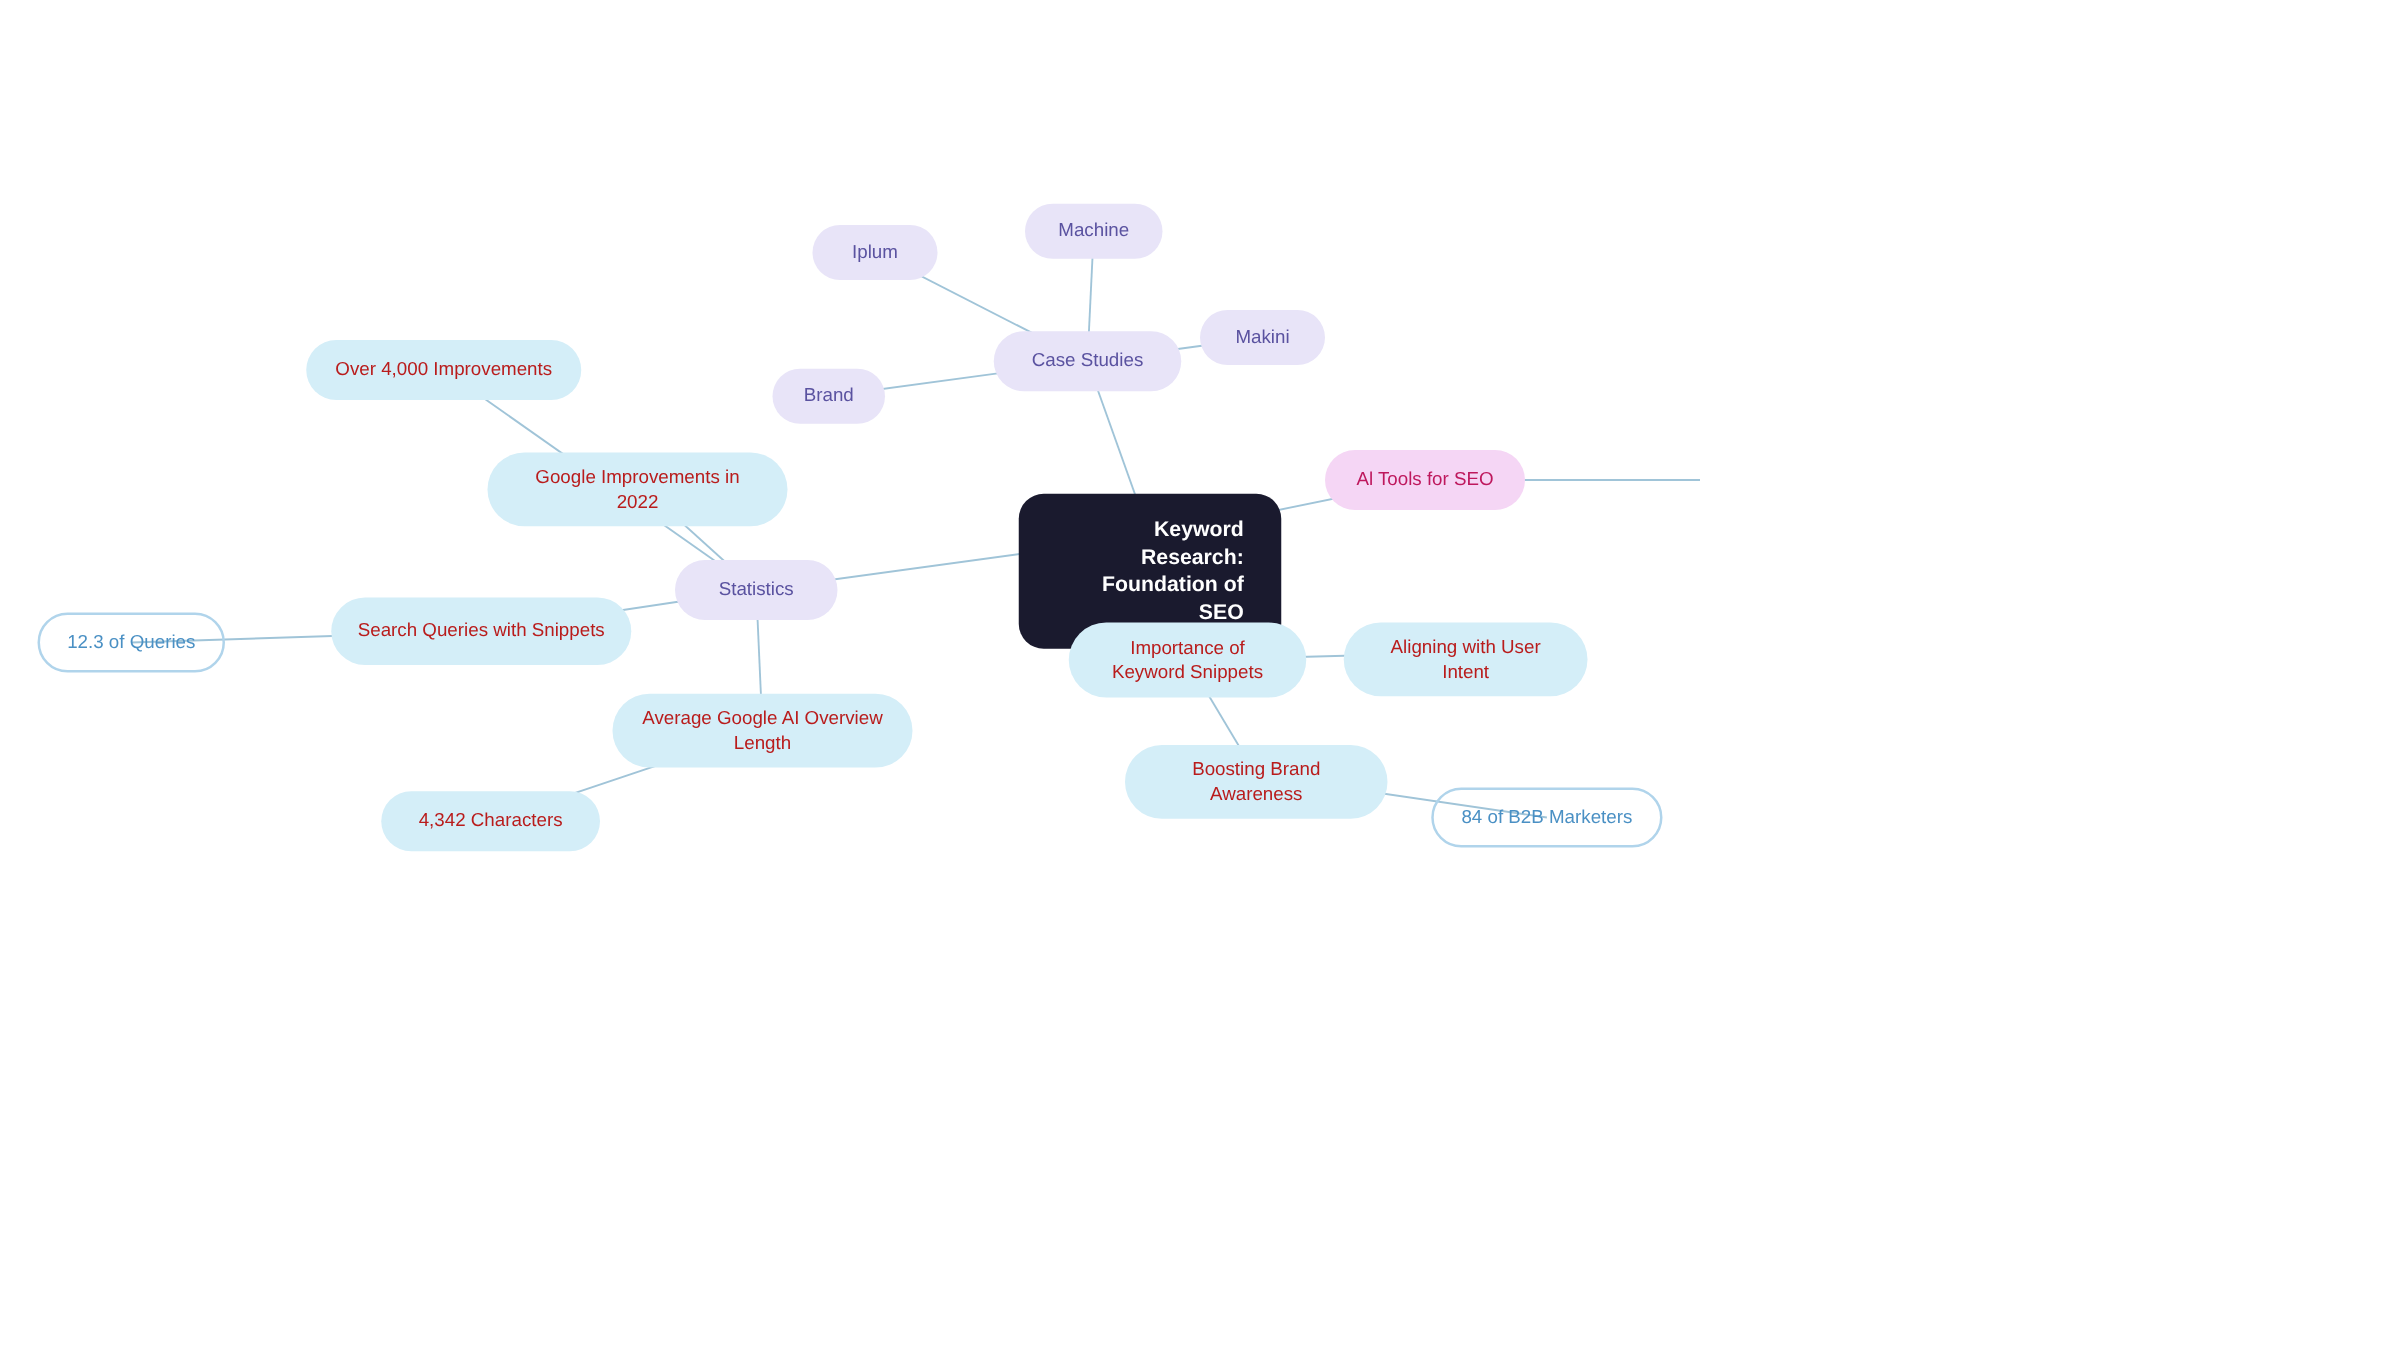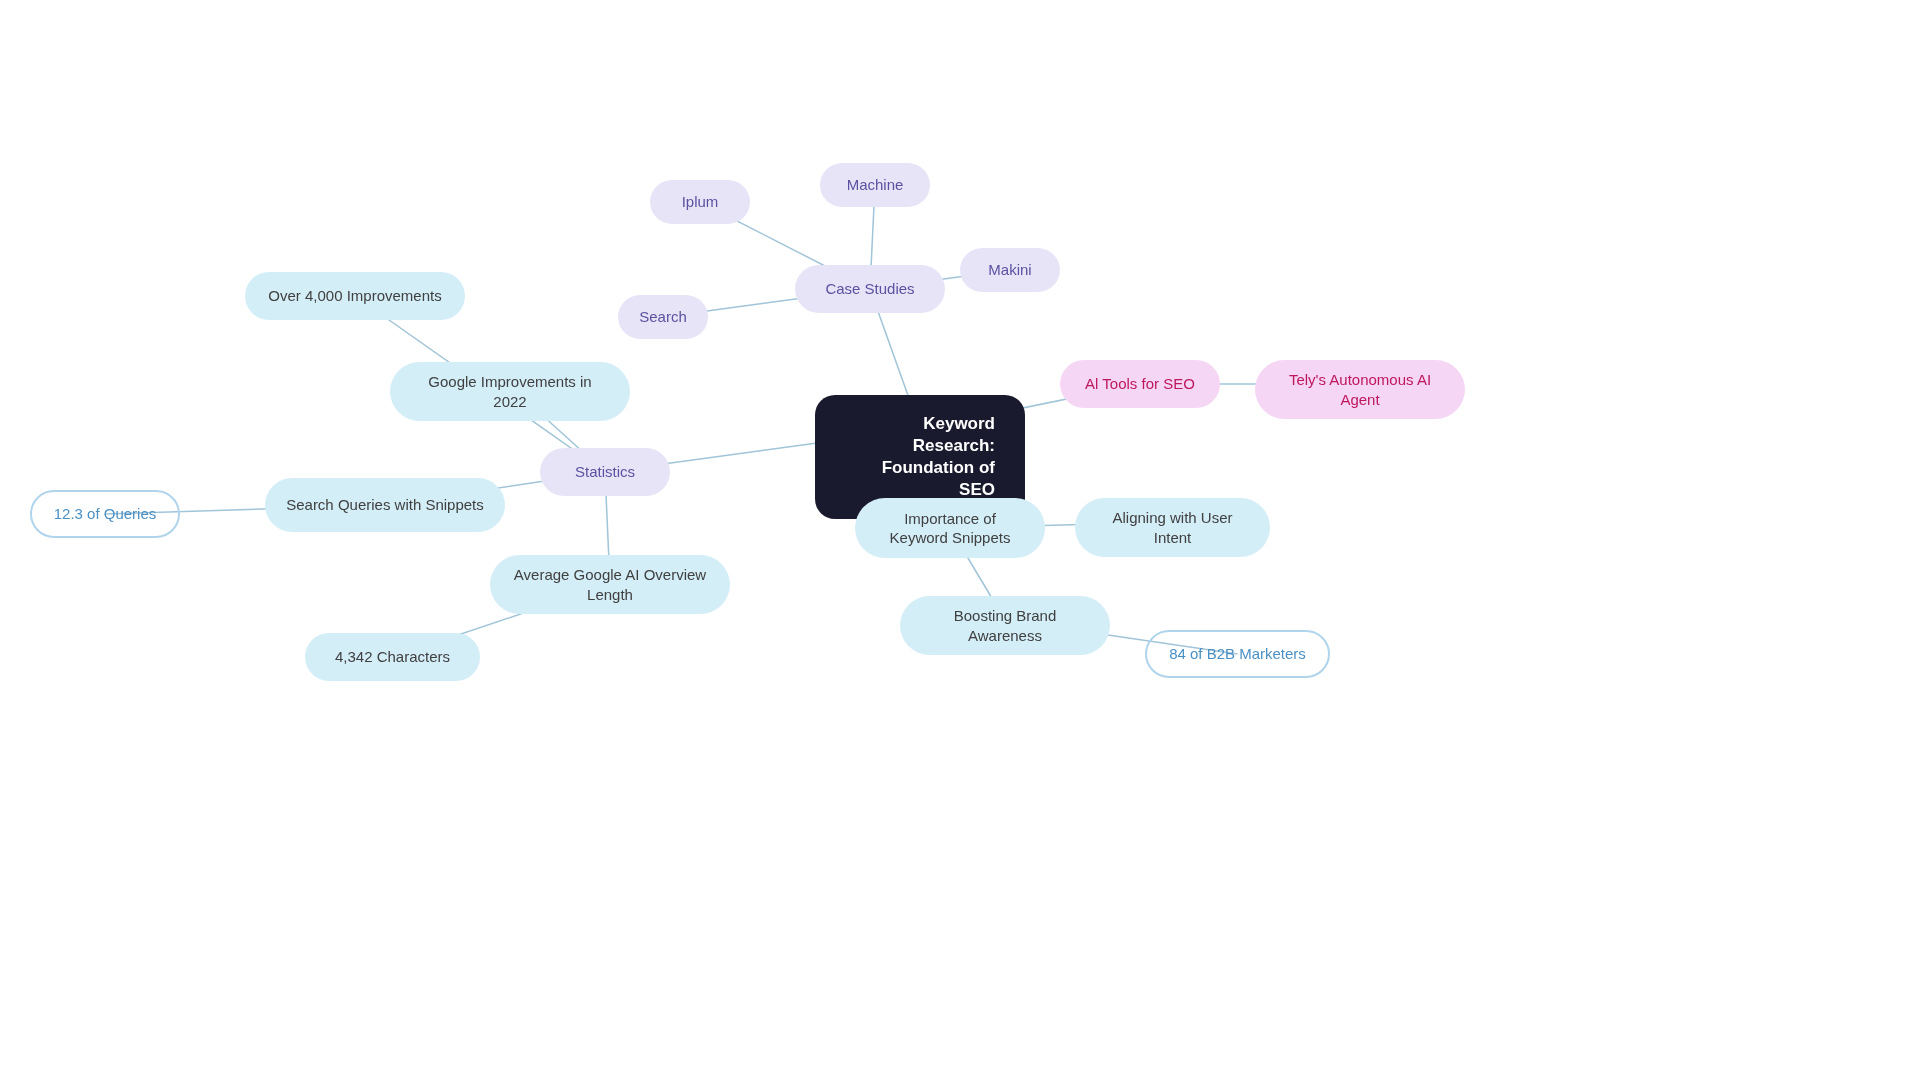--- a/index.html
+++ b/index.html
@@ -51,21 +51,21 @@
       color: #5a52a0;
       border: none;
     }
     .node-pink {
       background: #f5d6f5;
       color: #be185d;
       border: none;
     }
     .node-blue-light {
       background: #d4eef8;
-      color: #404040;
+      color: #b91c1c;
       border: none;
     }
     .node-blue-outline {
       background: transparent;
       color: #4a90c4;
       border: 2px solid #b0d4eb;
     }
   </style>
 </head>
 <body>
@@ -89,23 +89,22 @@
       <line x1="920" y1="429" x2="950" y2="528" stroke="#a0c4d8" stroke-width="1.5"></line>
       <line x1="950" y1="528" x2="1172.5" y2="522" stroke="#a0c4d8" stroke-width="1.5"></line>
       <line x1="950" y1="528" x2="1005" y2="620" stroke="#a0c4d8" stroke-width="1.5"></line>
       <line x1="1005" y1="620" x2="1237.5" y2="654" stroke="#a0c4d8" stroke-width="1.5"></line>
     </svg>
 <div class="node node-center" style="left: 815px; top: 395px; width: 210px; min-height: 68px;">Keyword Research: Foundation of SEO</div>
     <div class="node node-purple-light" style="left: 795px; top: 265px; width: 150px; min-height: 48px;">Case Studies</div>
     <div class="node node-purple-light" style="left: 650px; top: 180px; width: 100px; min-height: 44px;">Iplum</div>
     <div class="node node-purple-light" style="left: 820px; top: 163px; width: 110px; min-height: 44px; text-align: center;">Machine</div>
     <div class="node node-purple-light" style="left: 960px; top: 248px; width: 100px; min-height: 44px;">Makini</div>
-    <div class="node node-purple-light" style="left: 618px; top: 295px; width: 90px; min-height: 44px;">Search</div>
+    <div class="node node-purple-light" style="left: 618px; top: 295px; width: 90px; min-height: 44px;">Brand</div>
     <div class="node node-pink" style="left: 1060px; top: 360px; width: 160px; min-height: 48px;">Al Tools for SEO</div>
-    <div class="node node-pink" style="left: 1255px; top: 360px; width: 210px; min-height: 48px;">Tely's Autonomous AI Agent</div>
     <div class="node node-purple-light" style="left: 540px; top: 448px; width: 130px; min-height: 48px;">Statistics</div>
     <div class="node node-blue-light" style="left: 245px; top: 272px; width: 220px; min-height: 48px;">Over 4,000 Improvements</div>
     <div class="node node-blue-light" style="left: 390px; top: 362px; width: 240px; min-height: 48px;">Google Improvements in 2022</div>
     <div class="node node-blue-light" style="left: 265px; top: 478px; width: 240px; min-height: 54px;">Search Queries with Snippets</div>
     <div class="node node-blue-outline" style="left: 30px; top: 490px; width: 150px; min-height: 48px;">12.3 of Queries</div>
     <div class="node node-blue-light" style="left: 490px; top: 555px; width: 240px; min-height: 58px;">Average Google AI Overview Length</div>
     <div class="node node-blue-light" style="left: 305px; top: 633px; width: 175px; min-height: 48px;">4,342 Characters</div>
     <div class="node node-blue-light" style="left: 855px; top: 498px; width: 190px; min-height: 60px;">Importance of Keyword Snippets</div>
     <div class="node node-blue-light" style="left: 900px; top: 596px; width: 210px; min-height: 48px;">Boosting Brand Awareness</div>
     <div class="node node-blue-light" style="left: 1075px; top: 498px; width: 195px; min-height: 48px;">Aligning with User Intent</div>

